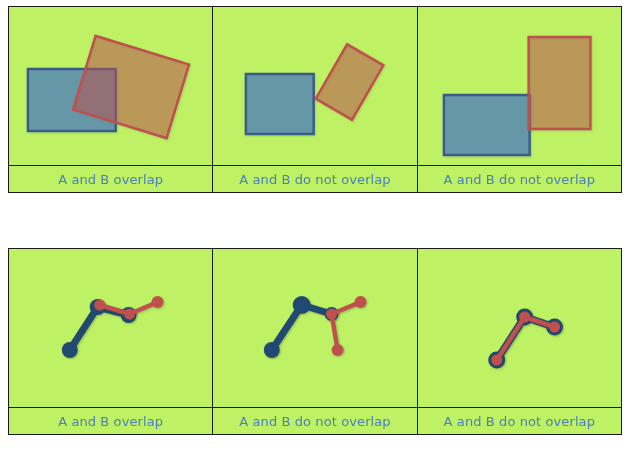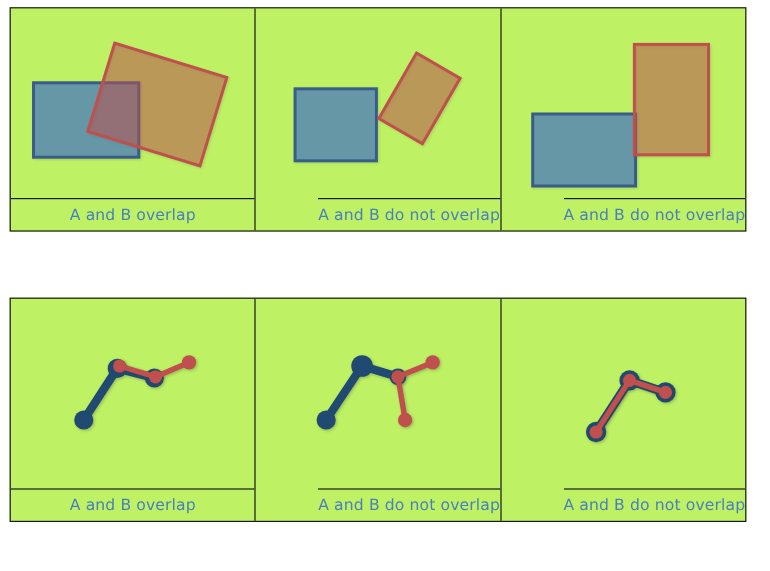--- a/index.html
+++ b/index.html
@@ -9,21 +9,21 @@
   }
   .canvas{position:absolute;inset:0;background:#fff;}
   .grid-table{
     position:absolute;left:8px;width:612px;height:185px;
     border:1px solid var(--border-color,#1a1a1a);
     display:flex;background:#bef264;
   }
   #table-0{top:6px;}
   #table-1{top:248px;}
   .col{flex:1 1 0;min-width:0;display:flex;flex-direction:column;}
-  .col + .col{border-left:1px solid var(--border-color,#1a1a1a);align-items:flex-end;}
+  .col + .col{border-left:1px solid var(--border-color,#1a1a1a);}
   .pic{flex:1 1 auto;overflow:hidden;}
   .pic svg{width:100%;height:100%;display:block;}
   .caption{
     height:26px;flex:0 0 26px;
     border-top:1px solid var(--border-color,#1a1a1a);
     display:flex;align-items:center;justify-content:center;
     color:var(--caption-color,#4a7ebc);
     font-size:13px;letter-spacing:0.1px;
   }
   .shadow-strong{filter:drop-shadow(1px 1.8px 1.2px rgba(60,60,60,0.32));}

